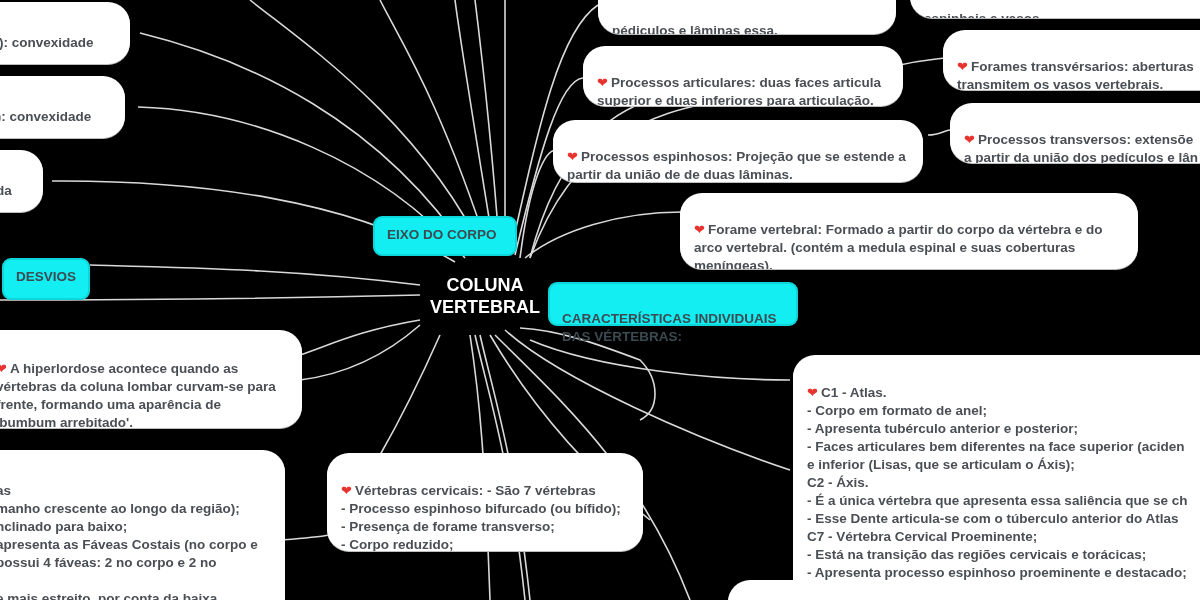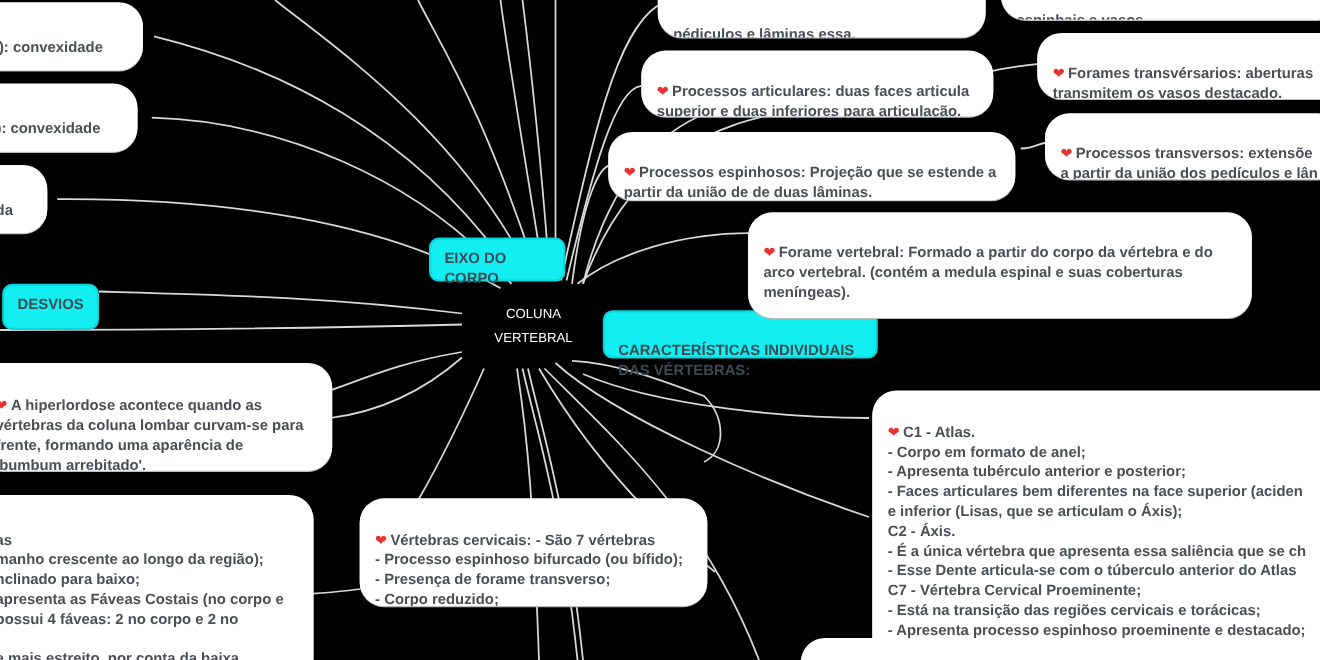--- a/index.html
+++ b/index.html
@@ -19,22 +19,22 @@
   }
   .node .heart { color: #e8332f; font-size: 13px; margin-right: 3px; }
   .topic {
     position: absolute; box-sizing: border-box;
     background: #12eef2; color: #3c4a52;
     border: 2px solid #0dd6da; border-radius: 9px;
     font-weight: bold; font-size: 13.5px; line-height: 18px;
     padding: 8px 12px;
   }
   .root {
-    position: absolute; color: #ffffff; font-weight: normal;
-    font-size: 12px; line-height: 22px; text-align: center;
+    position: absolute; color: #ffffff; font-weight: bold;
+    font-size: 18px; line-height: 22px; text-align: center;
   }
 </style>
 </head>
 <body>
 
 <svg id="links" viewBox="0 0 1200 600">
 
   <path d="M485,255 C420,120 300,40 250,0"></path>
   <path d="M490,255 C440,100 400,40 380,0"></path>
   <path d="M495,255 C470,100 460,40 455,0"></path>
@@ -65,21 +65,21 @@
   <path d="M530,340 C600,370 720,380 790,380"></path>
   <path d="M520,328 C560,330 600,345 640,360 C660,380 660,410 640,420"></path>
   <path d="M330,535 C300,540 260,540 240,545"></path>
 </svg>
 
 <div class="root" style="left:420px; top:274px; width:130px;">
   <div>COLUNA</div>
   <div>VERTEBRAL</div>
 </div>
 
-<div class="topic" style="left:390px; top:216px; width:124px; height:40px;">EIXO DO CORPO</div>
+<div class="topic" style="left:373px; top:216px; width:144px; height:40px;">EIXO DO CORPO</div>
 <div class="topic" style="left:2px; top:258px; width:88px; height:42px;">DESVIOS</div>
 <div class="topic" style="left:548px; top:282px; width:250px; height:44px; white-space:pre-line;">
   <span>CARACTERÍSTICAS INDIVIDUAIS
 DAS VÉRTEBRAS:</span>
 </div>
 
 <div class="node" style="left:-30px; top:2px; width:160px; height:62px; padding-top:14px;">
   <span>ca):  convexidade</span>
 </div>
 <div class="node" style="left:-30px; top:76px; width:155px; height:62px; padding-top:14px;">
@@ -109,31 +109,31 @@
 </div>
 <div class="node" style="left:910px; top:-30px; width:310px; height:48px; padding-top:22px;">
   <span>espinhais e vasos.</span>
 </div>
 <div class="node" style="left:583px; top:46px; width:320px; height:60px;">
   <span class="heart">❤</span><span>Processos articulares: duas faces articula
 superior e duas inferiores para articulação.</span>
 </div>
 <div class="node" style="left:943px; top:30px; width:280px; height:60px;">
   <span class="heart">❤</span><span>Forames transvérsarios: aberturas
-transmitem os vasos destacado.</span>
+transmitem os vasos vertebrais.</span>
 </div>
 <div class="node" style="left:553px; top:120px; width:370px; height:62px;">
   <span class="heart">❤</span><span>Processos espinhosos: Projeção que se estende a
 partir da união de de duas lâminas.</span>
 </div>
 <div class="node" style="left:950px; top:103px; width:270px; height:60px;">
   <span class="heart">❤</span><span>Processos transversos: extensõe
 a partir da união dos pedículos e lân</span>
 </div>
-<div class="node" style="left:680px; top:193px; width:458px; height:96px;">
+<div class="node" style="left:680px; top:193px; width:458px; height:76px;">
   <span class="heart">❤</span><span>Forame vertebral: Formado a partir do corpo da vértebra e do
 arco vertebral. (contém a medula espinal e suas coberturas
 meníngeas).</span>
 </div>
 
 <div class="node" style="left:327px; top:453px; width:316px; height:98px; padding-top:11px;">
   <span class="heart">❤</span><span>Vértebras cervicais: - São 7 vértebras
 - Processo espinhoso bifurcado (ou bífido);
 - Presença de forame transverso;
 - Corpo reduzido;</span>

